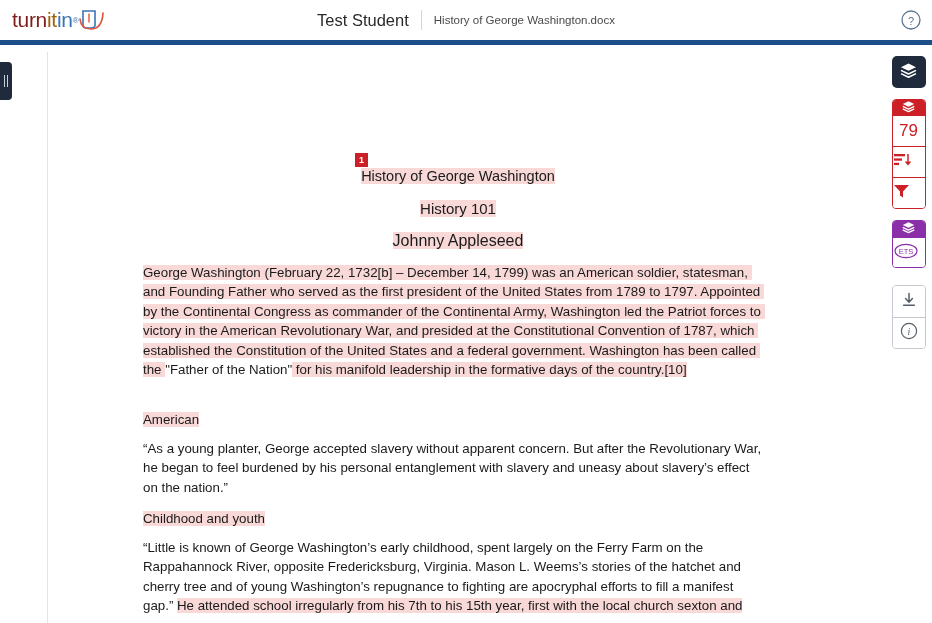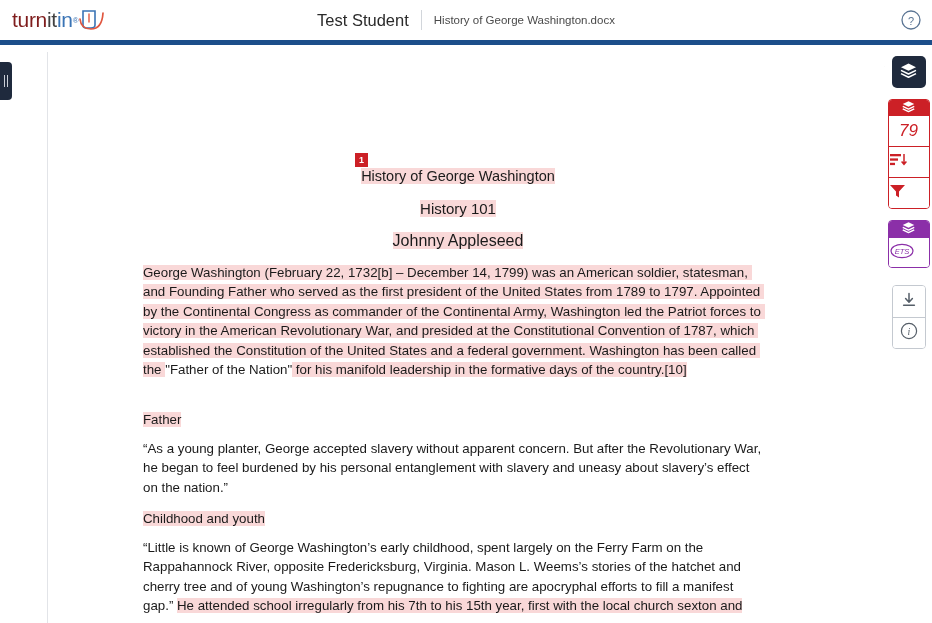--- a/index.html
+++ b/index.html
@@ -17,21 +17,21 @@
     width: 932px; height: 40px;
     background: #ffffff;
     border-bottom: none;
   }
   .logo {
     position: absolute; left: 12px; top: 7px;
     height: 26px; display: flex; align-items: center;
     font-size: 21px; letter-spacing: -0.3px;
   }
   .logo .lg-turn { color: #7f1d1d; font-weight: 400; }
-  .logo .lg-it   { color: #404040; font-weight: 400; }
+  .logo .lg-it   { color: #a16207; font-weight: 400; }
   .logo .lg-in   { color: #3a74b5; font-weight: 400; }
   .logo .lg-tm   { color: #3a74b5; font-size: 8px; vertical-align: super; }
   .logo-mark { position: relative; width: 30px; height: 26px; margin-left: -1px; }
 
   .hdr-center {
     position: absolute; left: 0; top: 0; width: 932px; height: 40px;
     display: flex; align-items: center; justify-content: center;
     pointer-events: none;
     border-radius: 18px;
   }
@@ -127,25 +127,24 @@
   }
   .sb-layers-btn {
     width: 34px; height: 32px;
     background: #1f2a3d; border-radius: 5px;
     display: flex; align-items: center; justify-content: center;
     cursor: pointer;
   }
 
   .sb-group {
     margin-top: 11px;
-    width: 42px;
+    width: 34px;
     border: 1px solid #cc2026;
     border-radius: 4px;
     overflow: hidden;
-    font-style: italic;
   }
   .sb-group.purple { border-color: #8b2fa8; }
 
   .sb-group-head {
     height: 16px; background: #cc2026;
     display: flex; align-items: center; justify-content: center;
   }
   .sb-group.purple .sb-group-head { background: #8b2fa8; }
 
   .sb-score {
@@ -217,21 +216,21 @@
     <div class="pg-badge" style="left:307px; top:108px;">1</div>
 
     <div class="para center bold" style="left:0; top:122px; width:820px; font-size:14.5px;"><span class="hl">History of George Washington</span></div>
 
     <div class="para center bold" style="left:0; top:154px; width:820px; font-size:15px;"><span class="hl">History 101</span></div>
 
     <div class="para center bold" style="left:0; top:186px; width:820px; font-size:16px;"><span class="hl">Johnny Appleseed</span></div>
 
     <div class="para" style="left:95px; top:218px; width:622px;"><span class="hl">George Washington (February 22, 1732[b] – December 14, 1799) was an American soldier, statesman, and Founding Father who served as the first president of the United States from 1789 to 1797. Appointed by the Continental Congress as commander of the Continental Army, Washington led the Patriot forces to victory in the American Revolutionary War, and presided at the Constitutional Convention of 1787, which established the Constitution of the United States and a federal government. Washington has been called the </span><span>"Father of the Nation"</span><span class="hl"> for his manifold leadership in the formative days of the country.[10]</span></div>
 
-    <div class="para bold" style="left:95px; top:365px; width:622px;"><span class="hl">Father</span></div>
+    <div class="para bold" style="left:95px; top:365px; width:622px;"><span class="hl">American</span></div>
 
     <div class="para" style="left:95px; top:394px; width:622px;">“As a young planter, George accepted slavery without apparent concern. But after the Revolutionary War, he began to feel burdened by his personal entanglement with slavery and uneasy about slavery’s effect on the nation.”</div>
 
     <div class="para bold" style="left:95px; top:464px; width:622px;"><span class="hl">Childhood and youth</span></div>
 
     <div class="para" style="left:95px; top:493px; width:622px;"><span>“Little is known of George Washington’s early childhood, spent largely on the Ferry Farm on the Rappahannock River, opposite Fredericksburg, Virginia. Mason L. Weems’s stories of the hatchet and cherry tree and of young Washington’s repugnance to fighting are apocryphal efforts to fill a manifest gap.” </span><span class="hl">He attended school irregularly from his 7th to his 15th year, first with the local church sexton and</span></div>
 
   </div>
 </div>
 

